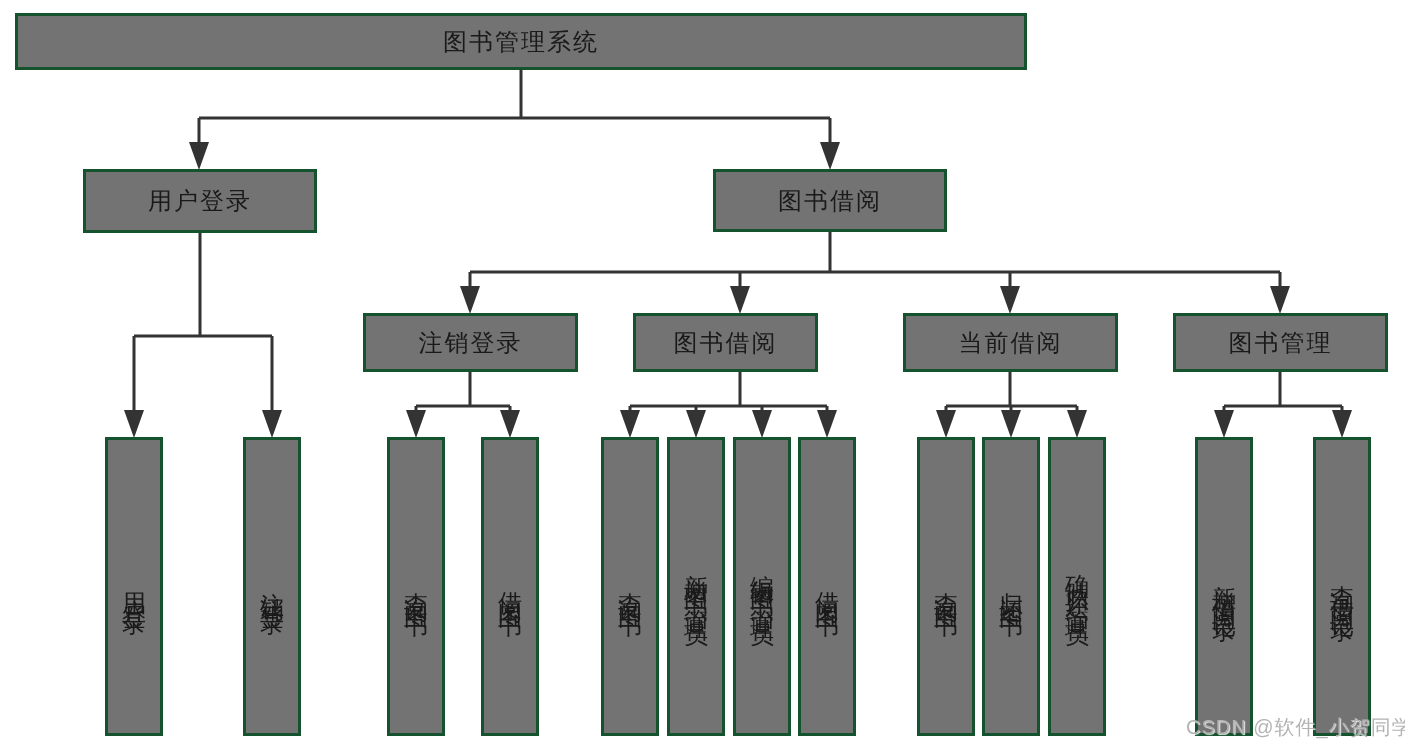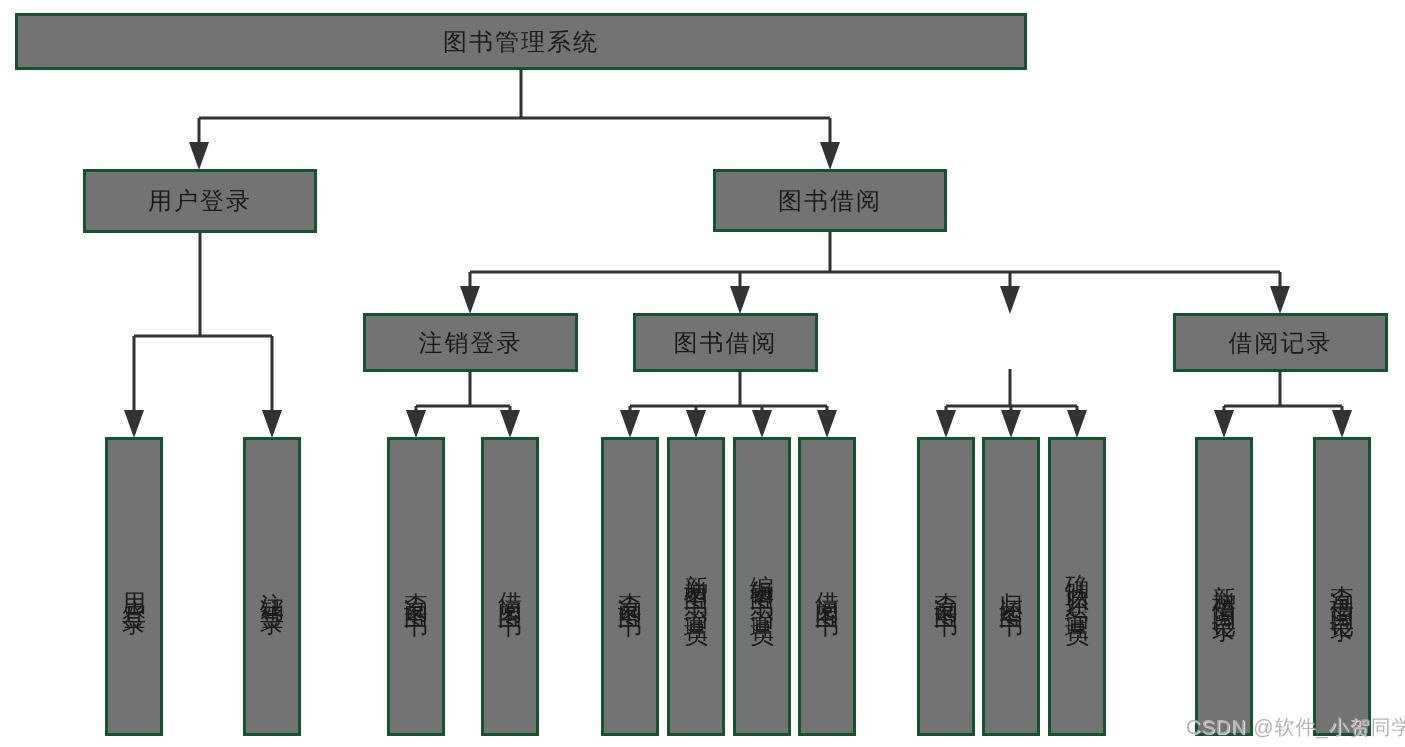--- a/index.html
+++ b/index.html
@@ -71,22 +71,25 @@
   <div class="node" style="left:713px;top:169px;width:234px;height:63px">
     <span>图书借阅</span>
   </div>
 
   <div class="node" style="left:363px;top:313px;width:215px;height:59px">
     <span>注销登录</span>
   </div>
   <div class="node" style="left:633px;top:313px;width:185px;height:59px">
     <span>图书借阅</span>
   </div>
+  <div class="node" style="left:903px;top:313px;width:215px;height:59px">
+    <span>当前借阅</span>
+  </div>
   <div class="node" style="left:1173px;top:313px;width:215px;height:59px">
-    <span>借阅记录</span>
+    <span>图书管理</span>
   </div>
 
   <div class="node leaf" style="left:105px;top:437px;width:58px;height:299px">
     <span>用户登录</span>
   </div>
   <div class="node leaf" style="left:243px;top:437px;width:58px;height:299px">
     <span>注销登录</span>
   </div>
 
   <div class="node leaf" style="left:387px;top:437px;width:58px;height:299px">

